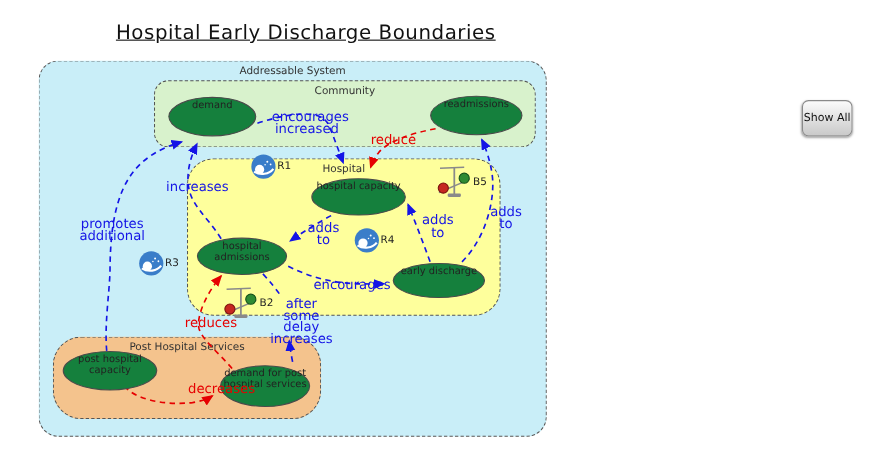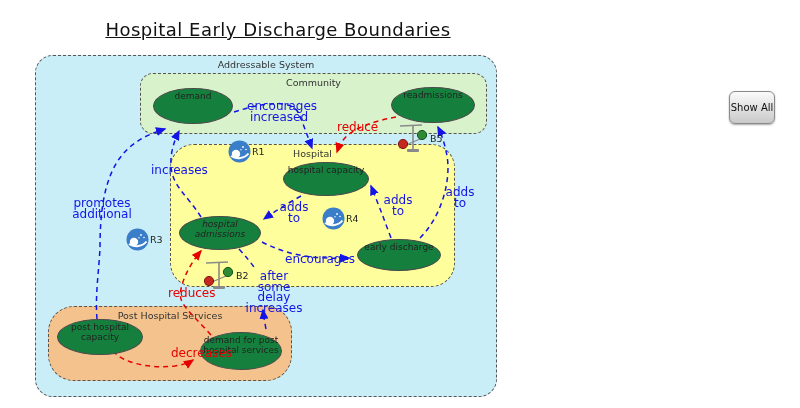--- a/index.html
+++ b/index.html
@@ -81,21 +81,21 @@
 
 <div class="abs node" style="left:153px;top:88px;width:80px;height:36px;">
   <span>demand</span>
   </div>
 <div class="abs node" style="left:391px;top:87px;width:84px;height:36px;">
   <span>readmissions</span>
   </div>
 <div class="abs node" style="left:283px;top:162px;width:86px;height:34px;">
   <span>hospital capacity</span>
   </div>
-<div class="abs node" style="left:179px;top:216px;width:82px;height:34px;font-style:italic;">
+<div class="abs node" style="left:179px;top:216px;width:82px;height:34px;">
   <span>hospital admissions</span>
   </div>
 <div class="abs node" style="left:357px;top:239px;width:84px;height:32px;">
   <span>early discharge</span>
   </div>
 <div class="abs node" style="left:57px;top:319px;width:86px;height:36px;">
   <span>post hospital capacity</span>
   </div>
 <div class="abs node" style="left:200px;top:332px;width:82px;height:38px;">
   <span>demand for post hospital services</span>
@@ -127,21 +127,21 @@
   <svg width="25" height="25">
     <circle cx="12.5" cy="12.5" r="11" fill="#3a7dc9"></circle>
     <path d="M4 17 A 12 10 0 0 0 21.5 14.5" stroke="#fff" stroke-width="2" fill="none"></path>
     <circle cx="9" cy="15" r="4.2" fill="#fff"></circle>
     <circle cx="16" cy="8" r="0.9" fill="#fff"></circle>
       <circle cx="19" cy="10.5" r="0.8" fill="#fff"></circle>
       <circle cx="14" cy="10.8" r="0.7" fill="#fff"></circle>
   </svg>
   <div class="lbl">R1</div>
 </div>
-<div class="abs loop" style="left:396px;top:122px;">
+<div class="abs loop" style="left:396px;top:149px;">
   <svg width="34" height="33">
     <line x1="17" y1="3" x2="17" y2="28" stroke="#8a8a8a" stroke-width="1.6"></line>
     <line x1="4" y1="4" x2="26" y2="3" stroke="#8a8a8a" stroke-width="1.3"></line>
     <rect x="11" y="27" width="12" height="3" rx="1" fill="#8a8a8a"></rect>
     <line x1="3" y1="26" x2="31" y2="14" stroke="#8a8a8a" stroke-width="1.3"></line>
     <circle cx="7" cy="22" r="4.6" fill="#c62820" stroke="#7c150f"></circle>
     <circle cx="26" cy="13" r="4.6" fill="#2e8b33" stroke="#14531a"></circle>
   </svg>
   <div class="lbl">B5</div>
 </div>

